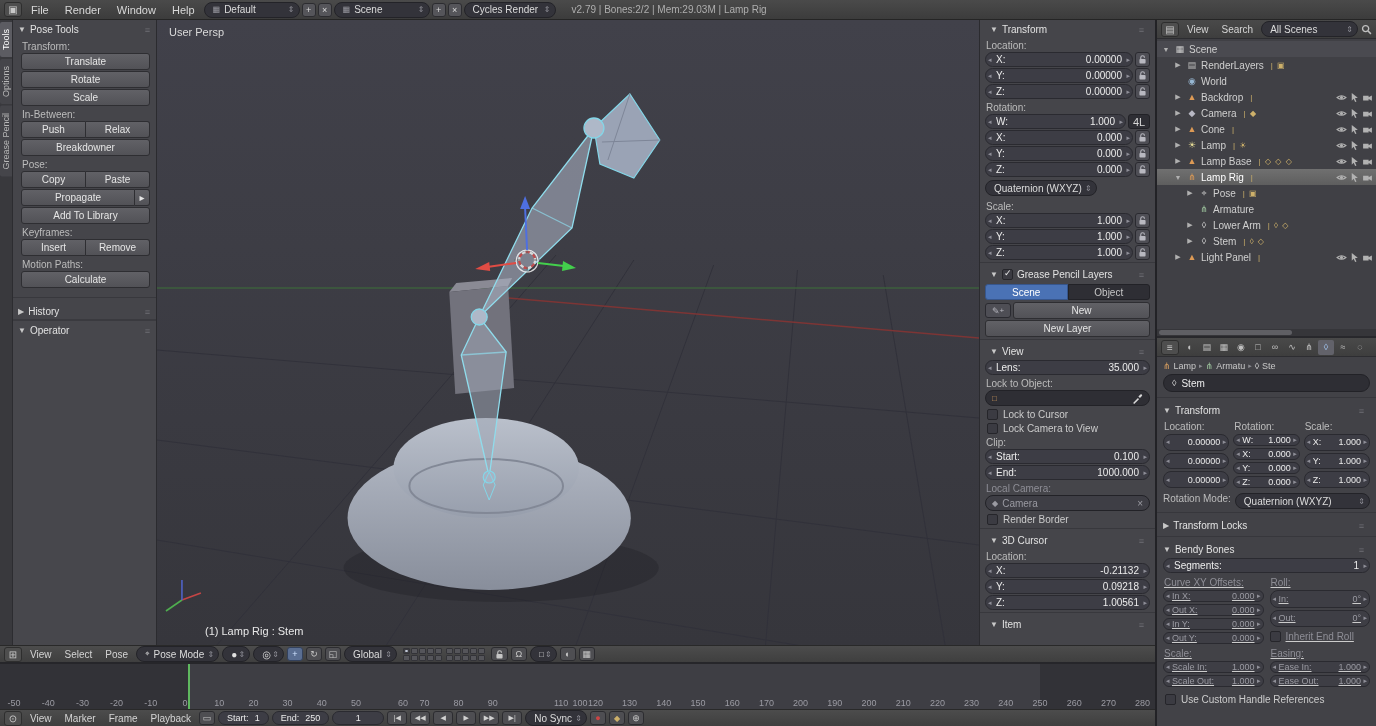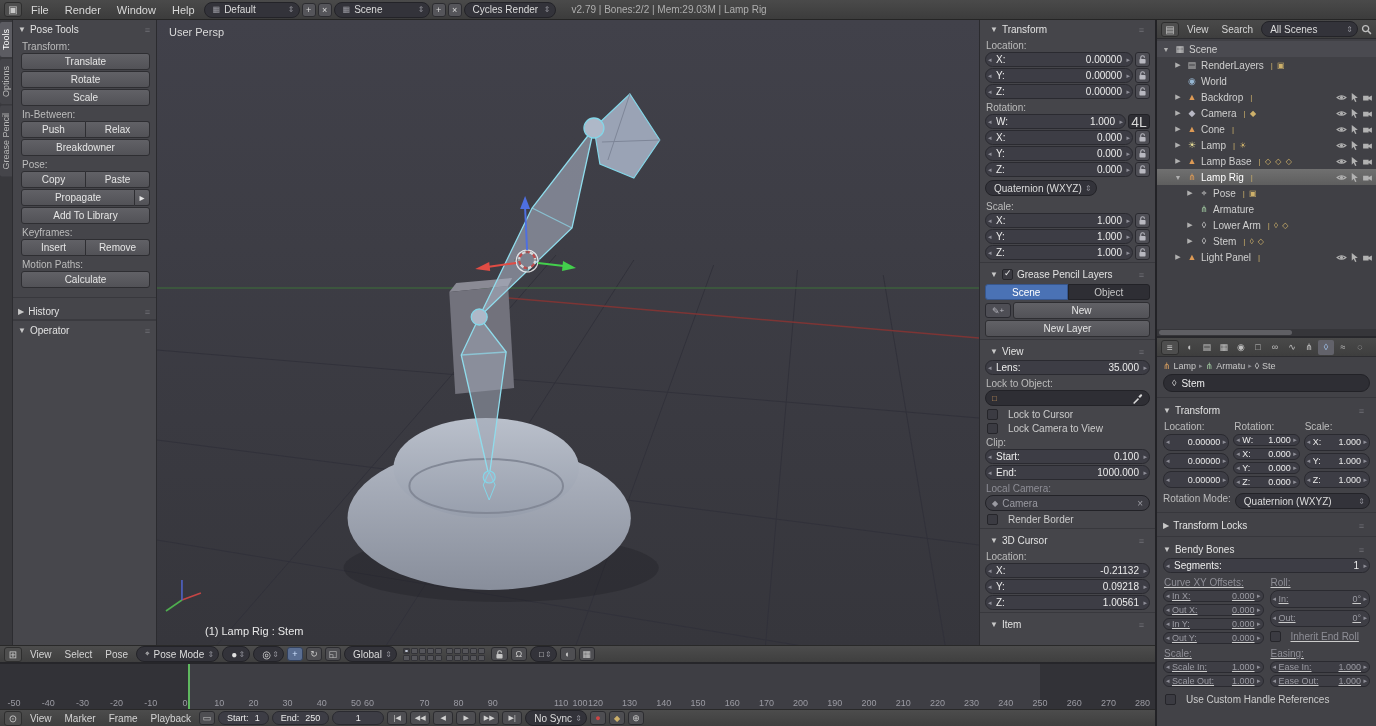--- a/index.html
+++ b/index.html
@@ -49,28 +49,28 @@
   .vp-active{position:absolute;bottom:8px;left:48px;color:#e8e8e8;font-size:11px;}
 
   
   .npanel{width:176px;flex:0 0 176px;background:#45454a;border-left:1px solid #2b2b2f;padding:0 5px;font-size:10px;overflow:hidden;}
   .np-sep{height:1px;background:#38383d;margin:2px -5px;}
   .frow{display:flex;gap:2px;margin:1px 0;align-items:center;}
   .nfield{flex:1;height:15px;background:#3d3d45;border:1px solid #2a2a30;border-radius:8px;display:flex;align-items:center;justify-content:space-between;padding:0 10px;color:#ececec;position:relative;overflow:hidden;}
   .nfield::before{content:"◂";position:absolute;left:2px;color:#8f8f98;font-size:7px;}
   .nfield::after{content:"▸";position:absolute;right:2px;color:#8f8f98;font-size:7px;}
   .lockbtn{width:15px;height:15px;flex:0 0 15px;background:#4e4e55;border:1px solid #2a2a30;border-radius:3px;display:flex;align-items:center;justify-content:center;color:#b8b8c0;}
-  .fourl{width:22px;flex:0 0 22px;height:15px;background:#2e2e34;border:1px solid #222227;border-radius:3px;display:flex;align-items:center;justify-content:center;color:#d8d8d8;font-size:14px;}
+  .fourl{width:22px;flex:0 0 22px;height:15px;background:#2e2e34;border:1px solid #222227;border-radius:3px;display:flex;align-items:center;justify-content:center;color:#d8d8d8;font-size:11px;}
   .ddfull{margin:2px 0;height:16px;}
   .gp-tabs{display:flex;margin:2px 0;}
   .gp-tab{flex:1;height:16px;display:flex;align-items:center;justify-content:center;background:#2e2e34;border:1px solid #222227;color:#c6c6c6;}
   .gp-tab:first-child{border-radius:3px 0 0 3px;}
   .gp-tab:last-child{border-radius:0 3px 3px 0;}
   .gp-tab.active{background:#4a72b5;border-color:#37568c;color:#fff;}
-  .cbrow{display:flex;align-items:center;gap:10px;margin:3px 2px;}
+  .cbrow{display:flex;align-items:center;gap:5px;margin:3px 2px;}
   .cb{width:11px;height:11px;flex:0 0 11px;background:#3b3b42;border:1px solid #25252a;border-radius:2px;position:relative;}
   .cb.checked::after{content:"✓";position:absolute;left:1px;top:-2px;font-size:9px;color:#ececec;}
   .objfield{height:16px;background:#2e2e34;border:1px solid #222227;border-radius:8px;display:flex;align-items:center;gap:4px;padding:0 6px;margin:1px 0;color:#d8d8d8;}
   .objfield .sp{flex:1;}
   .dim{color:#8e8e96;}
   .dimfield{background:#3e3e45;color:#9a9aa2;}
 
   
   .vphdr{height:17px;flex:0 0 17px;background:linear-gradient(#4c4c4c,#3f3f3f);border-top:1px solid #292929;display:flex;align-items:center;gap:3px;padding:0 4px;font-size:10px;}
   .hmenu{padding:0 5px;color:#d4d4d4;}
@@ -632,21 +632,21 @@
             <span class="tl-tick" style="left: 48.2px;">-40</span>
             <span class="tl-tick" style="left: 82.4px;">-30</span>
             <span class="tl-tick" style="left: 116.6px;">-20</span>
             <span class="tl-tick" style="left: 150.8px;">-10</span>
             <span class="tl-tick" style="left: 185px;">0</span>
             <span class="tl-tick" style="left: 219.2px;">10</span>
             <span class="tl-tick" style="left: 253.4px;">20</span>
             <span class="tl-tick" style="left: 287.6px;">30</span>
             <span class="tl-tick" style="left: 321.8px;">40</span>
             <span class="tl-tick" style="left: 356px;">50</span>
-            <span class="tl-tick" style="left: 369px;">60</span>
+            <span class="tl-tick" style="left: 403px;">60</span>
             <span class="tl-tick" style="left: 424.4px;">70</span>
             <span class="tl-tick" style="left: 458.6px;">80</span>
             <span class="tl-tick" style="left: 492.8px;">90</span>
             <span class="tl-tick" style="left: 548px; margin-left: 32px;">100</span>
             <span class="tl-tick" style="left: 561.2px;">110</span>
             <span class="tl-tick" style="left: 595.4px;">120</span>
             <span class="tl-tick" style="left: 629.6px;">130</span>
             <span class="tl-tick" style="left: 663.8px;">140</span>
             <span class="tl-tick" style="left: 698px;">150</span>
             <span class="tl-tick" style="left: 732.2px;">160</span>

